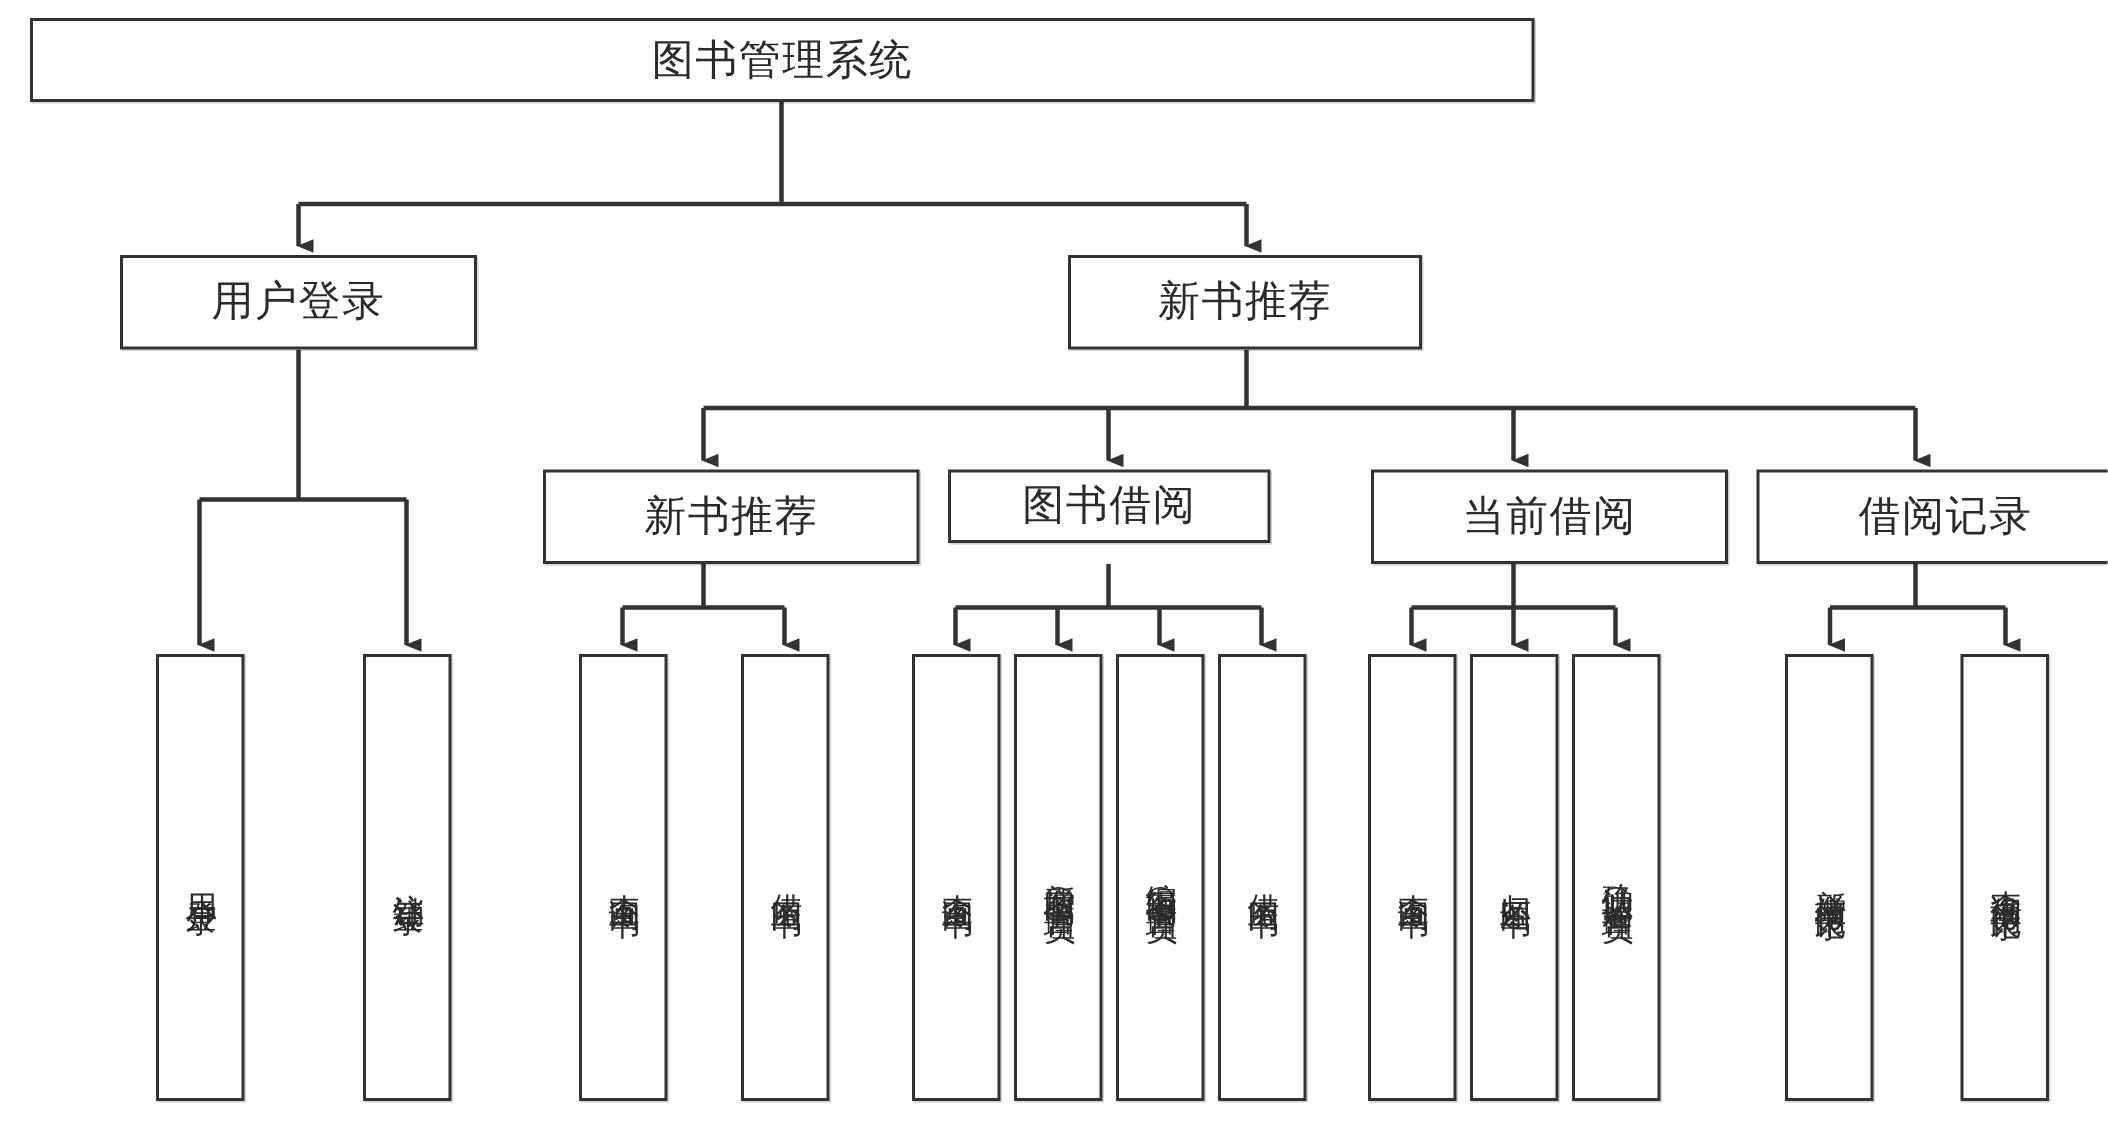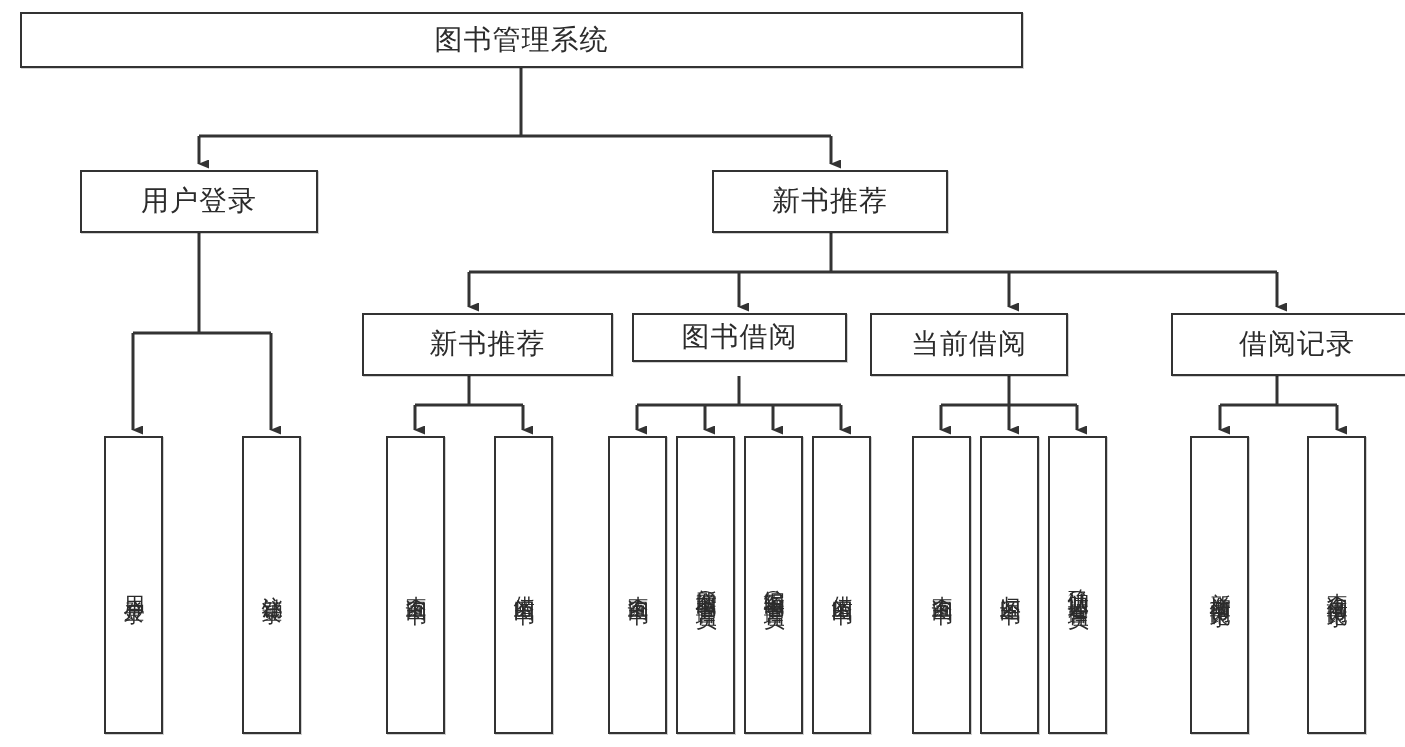--- a/index.html
+++ b/index.html
@@ -133,21 +133,21 @@
   <div class="node horizontal" style="left:712px; top:170px; width:236px; height:63px;">
     <span class="node-label">新书推荐</span>
   </div>
 
   <div class="node horizontal" style="left:362px; top:313px; width:251px; height:63px;">
     <span class="node-label">新书推荐</span>
   </div>
   <div class="node horizontal" style="left:632px; top:313px; width:215px; height:49px;">
     <span class="node-label">图书借阅</span>
   </div>
-  <div class="node horizontal" style="left:870px; top:313px; width:198px; height:63px;">
+  <div class="node horizontal" style="left:914px; top:313px; width:238px; height:63px;">
     <span class="node-label">当前借阅</span>
   </div>
   <div class="node horizontal" style="left:1171px; top:313px; width:252px; height:63px;">
     <span class="node-label">借阅记录</span>
   </div>
 
   <div class="node vertical" style="left:104px; top:436px; width:59px; height:298px;">
     <span class="node-label">用户登录</span>
   </div>
   <div class="node vertical" style="left:242px; top:436px; width:59px; height:298px;">

